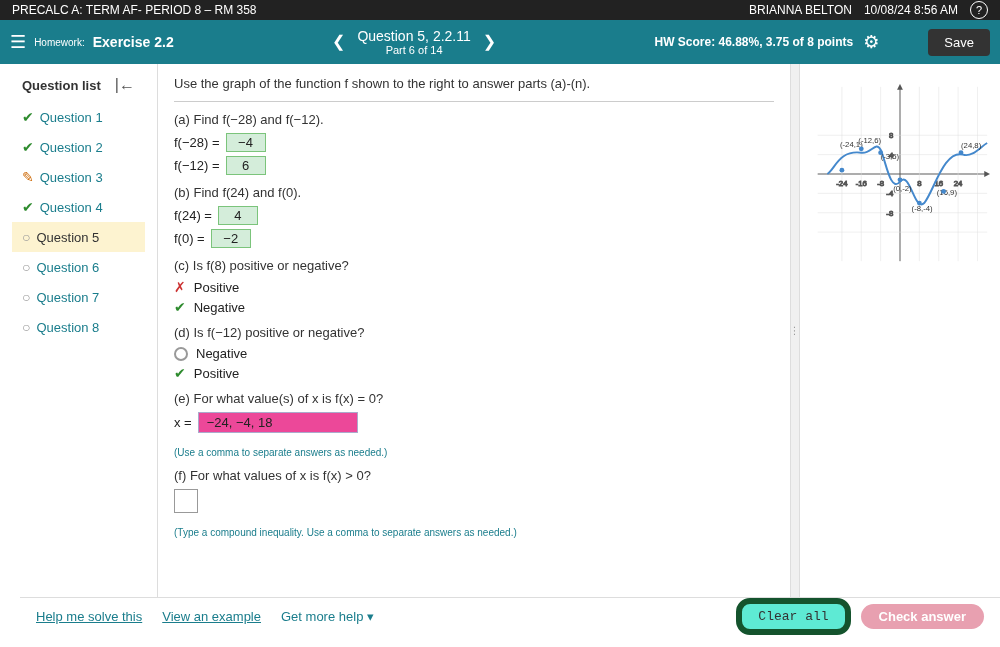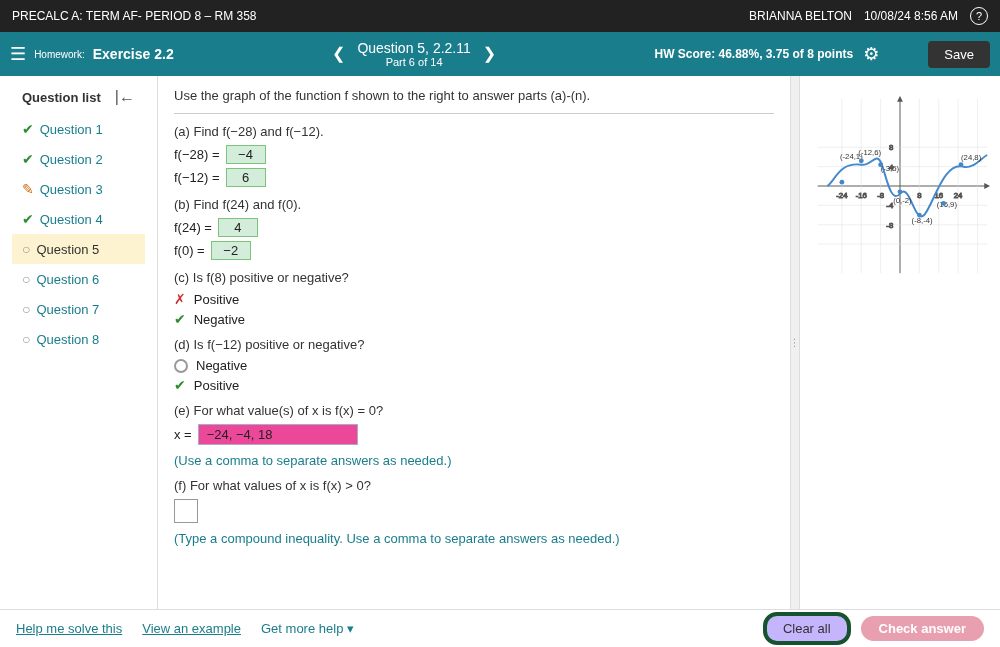--- a/index.html
+++ b/index.html
@@ -2,21 +2,21 @@
 <html><head>
   <meta charset="utf-8">
   <style>
     * { box-sizing: border-box; margin: 0; padding: 0; }
     body { font-family: Arial, sans-serif; font-size: 13px; background: #fff; color: #222; overflow: hidden; width: 1000px; height: 647px; }
 
     
     #top-bar {
       background: #222;
       color: #fff;
-      height: 32px;
+      height: 20px;
       display: flex;
       align-items: center;
       justify-content: space-between;
       padding: 0 12px;
       font-size: 12px;
     }
     #top-bar-right { display: flex; align-items: center; gap: 12px; }
 
     
     #nav-bar {
@@ -93,21 +93,21 @@
       display: flex; align-items: center; justify-content: center; flex-shrink: 0;
     }
 
     .check-mark { color: #2e8b2e; font-size: 14px; }
     .x-mark { color: #cc3333; font-size: 14px; }
 
     .compound-answer-box {
       display: inline-block; min-width: 160px; padding: 2px 8px;
       background: #ec4899; border: 1px solid #aac; font-size: 13px;
     }
-    .hint-text { font-size: 13px; color: #1a7d8c; margin-top: 8px; }
+    .hint-text { font-size: 10px; color: #1a7d8c; margin-top: 14px; }
 
     
     #graph-area {
       width: 200px;
       flex-shrink: 0;
       padding: 10px 8px;
       display: flex;
       align-items: flex-start;
       justify-content: center;
     }
@@ -128,28 +128,29 @@
 
     
     #bottom-bar {
       height: 38px;
       border-top: 1px solid #ddd;
       display: flex;
       align-items: center;
       justify-content: space-between;
       padding: 0 16px;
       background: #fff;
+      margin-left: 20px;
     }
     #bottom-left { display: flex; align-items: center; gap: 20px; }
     .bottom-link { color: #1a7d8c; text-decoration: underline; cursor: pointer; font-size: 13px; }
     .bottom-link-more { color: #1a7d8c; cursor: pointer; font-size: 13px; }
     #bottom-right { display: flex; align-items: center; gap: 10px; }
     .clear-btn {
-      background: #c4b5fd; border: 4px solid #14532d; border-radius: 14px;
-      padding: 5px 16px; font-size: 13px; cursor: pointer; color: #333;
+      background: #5eead4; border: 6px solid #14532d; border-radius: 14px;
+      padding: 5px 16px; font-size: 13px; cursor: pointer; color: #333; font-family: Liberation Mono, monospace;
     }
     .check-answer-btn {
       background: #e8a0b0; border: none; border-radius: 14px;
       padding: 5px 18px; font-size: 13px; cursor: pointer; color: #fff; font-weight: bold;
     }
 
     
     svg text { font-family: Arial, sans-serif; }
   </style>
 </head>

